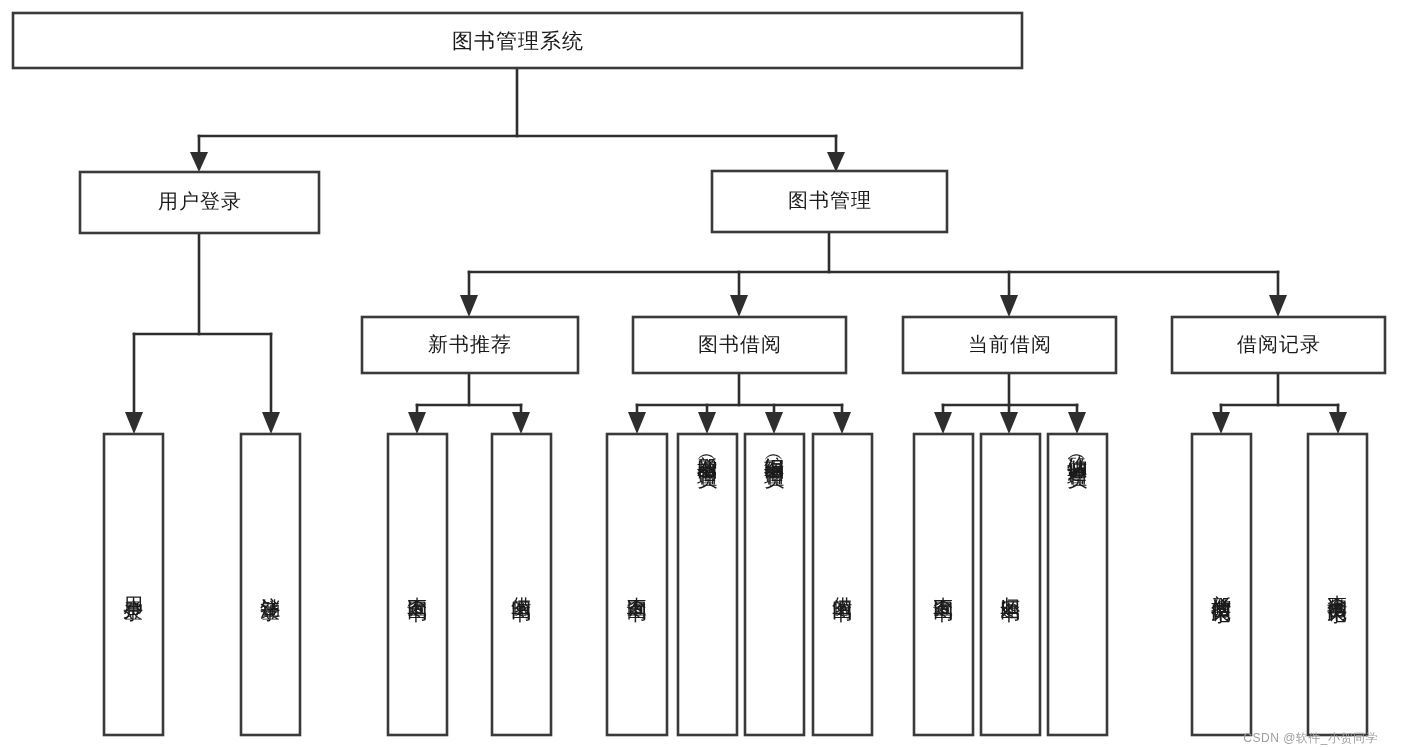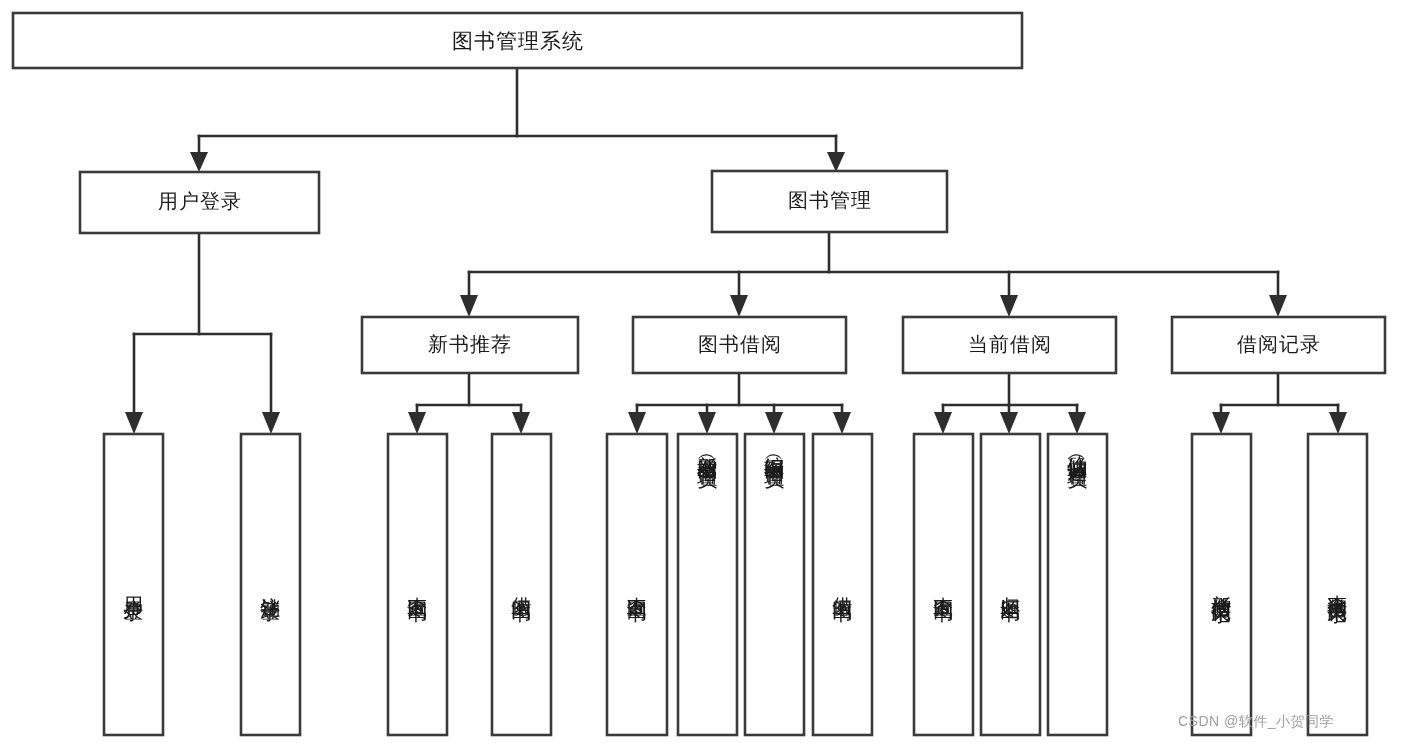--- a/index.html
+++ b/index.html
@@ -11,20 +11,21 @@
     width: 1405px;
     height: 747px;
     font-family: "Liberation Sans", "DejaVu Sans", sans-serif;
     overflow: hidden;
   }
   #diagram-root {
     position: relative;
     width: 1342px;
     height: 747px;
     background: #ffffff;
+    padding-left: 44px;
   }
   svg#flow {
     position: absolute;
     left: 0;
     top: 0;
     width: 1405px;
     height: 747px;
   }
   .nodebox {
     fill: #ffffff;
@@ -65,23 +66,23 @@
     color: #1b1b1b;
     writing-mode: vertical-rl;
     text-orientation: upright;
     letter-spacing: 2px;
     white-space: nowrap;
     text-align: center;
   }
   #watermark {
     position: absolute;
     right: 8px;
-    bottom: 16px;
-    font-family: "Liberation Sans", "DejaVu Sans", sans-serif;
-    font-size: 14px;
+    bottom: 0;
+    font-family: "Liberation Sans", "DejaVu Sans", sans-serif;
+    font-size: 12px;
     color: #9d9d9d;
     letter-spacing: 0.5px;
     white-space: nowrap;
   }
 </style>
 </head>
 <body>
 
 <div id="diagram-root">
 

